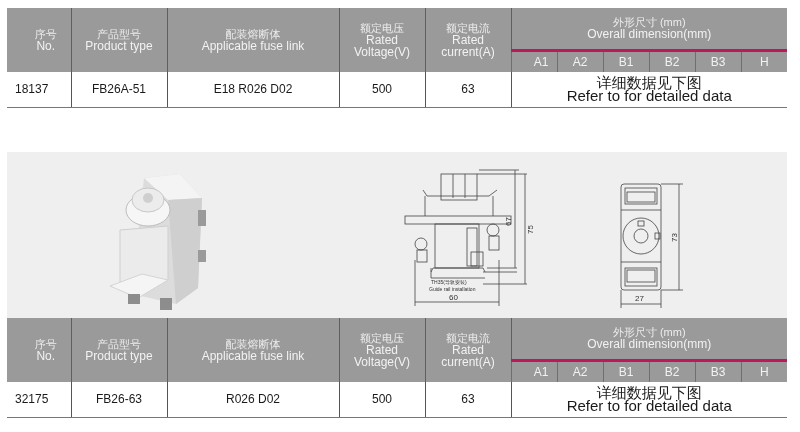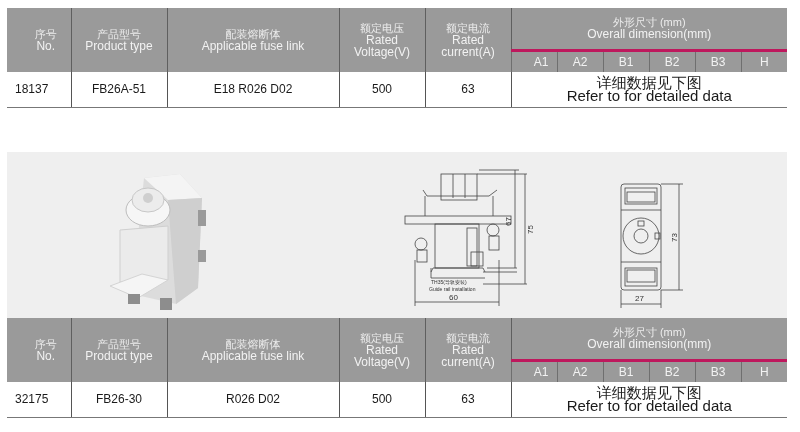--- a/index.html
+++ b/index.html
@@ -187,20 +187,20 @@
   <tr class="h2">
     <th>A1</th>
     <th>A2</th>
     <th>B1</th>
     <th>B2</th>
     <th>B3</th>
     <th>H</th>
   </tr>
   <tr>
     <td>32175</td>
-    <td>FB26-30</td>
+    <td>FB26-63</td>
     <td>R026 D02</td>
     <td>500</td>
     <td>63</td>
     <td class="note" colspan="6"><span style="display:block">详细数据见下图</span><span>Refer to for detailed data</span></td>
   </tr>
 </tbody>
   </table>
 
 </body></html>

